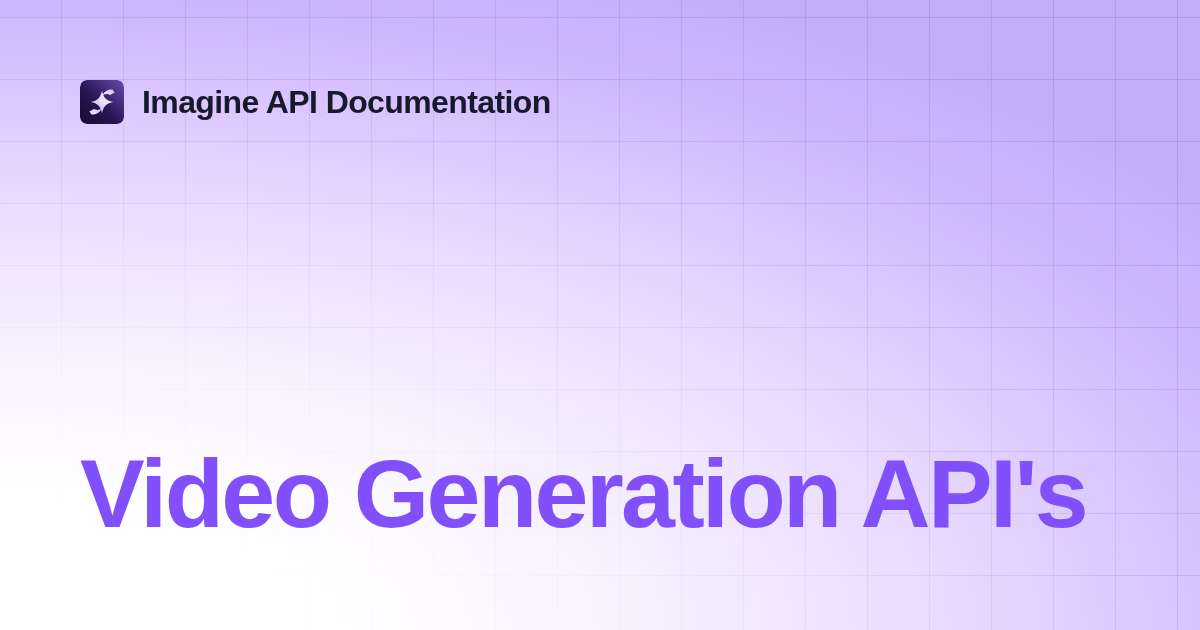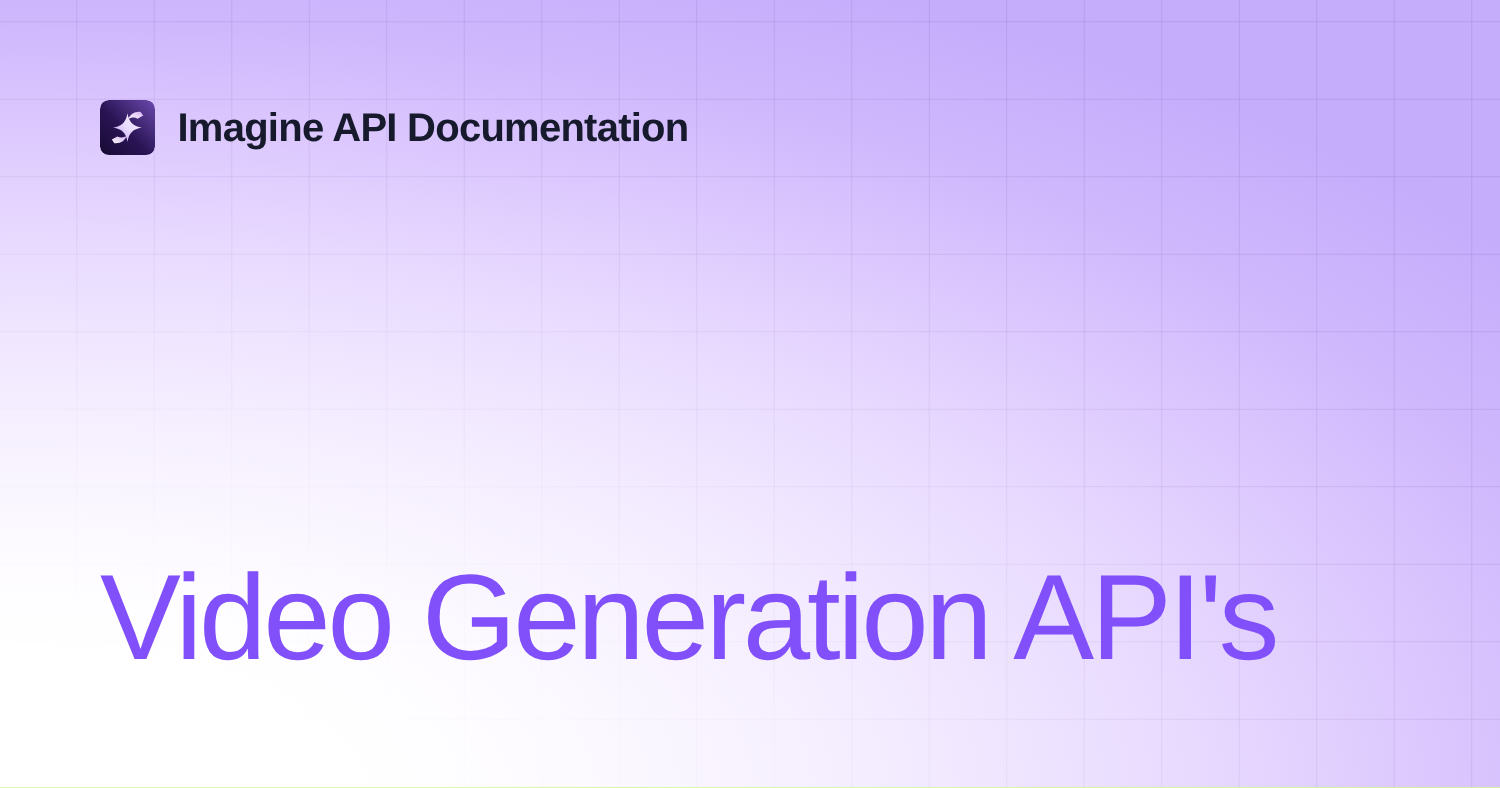--- a/index.html
+++ b/index.html
@@ -13,21 +13,21 @@
   body {
     font-family: "Liberation Sans", sans-serif;
     background: #ffffff;
   }
 
   #og-card {
     position: relative;
     width: 1200px;
     height: 630px;
     overflow: hidden;
-    background: #bef264;
+    background: #86efac;
   }
 
   
   .bg-gradient {
     position: absolute;
     inset: 0;
     background:
       radial-gradient(125% 115% at 2% 102%,
         #ffffff 0%,
         #ffffff 17%,
@@ -96,21 +96,21 @@
     line-height: 44px;
   }
 
   
   .headline {
     position: absolute;
     left: 80px;
     top: 440px;
     width: 1060px;
     font-size: 97px;
-    font-weight: 400;
+    font-weight: 700;
     letter-spacing: -2.6px;
     line-height: 1.12;
     color: #8250fa;
     white-space: nowrap;
   }
 </style>
 </head>
 <body>
 
 <div id="og-card">

